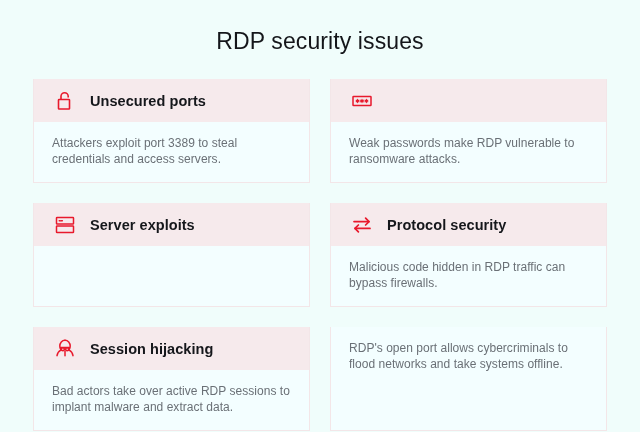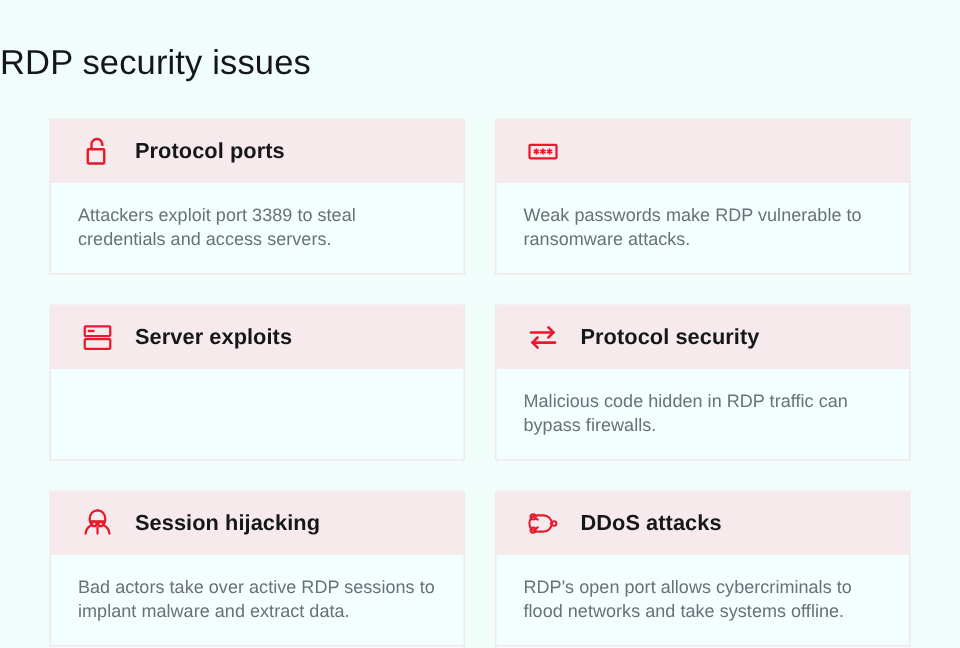--- a/index.html
+++ b/index.html
@@ -21,20 +21,21 @@
     height: 432px;
     position: relative;
     background: #f0fdfb;
   }
 
   .page-title {
     position: absolute;
     top: 26px;
     left: 0;
     width: 640px;
+    text-align: center;
     font-size: 23px;
     font-weight: 400;
     letter-spacing: 0.1px;
     color: #14161a;
     line-height: 30px;
   }
 
   .grid {
     position: absolute;
     top: 79px;
@@ -106,21 +107,21 @@
   <div class="grid">
 
     <div class="card">
       <div class="card-header">
         <span class="card-icon">
           <svg width="24" height="24" viewBox="0 0 24 24" fill="none" stroke="#e8192c" stroke-width="1.6">
             <rect x="5.5" y="10.5" width="11" height="9.5" rx="0.6"></rect>
             <path d="M8 10.5 V7.3 a3.6 3.6 0 0 1 7.2 0 V8.4"></path>
           </svg>
         </span>
-        <span class="card-title">Protocol ports</span>
+        <span class="card-title">Unsecured ports</span>
       </div>
       <div class="card-body">
         <div class="card-desc">Attackers exploit port 3389 to steal credentials and access servers.</div>
       </div>
     </div>
 
     <div class="card">
       <div class="card-header">
         <span class="card-icon">
           <svg width="24" height="24" viewBox="0 0 24 24" fill="none" stroke="#e8192c" stroke-width="1.5">
@@ -184,31 +185,19 @@
           </svg>
         </span>
         <span class="card-title">Session hijacking</span>
       </div>
       <div class="card-body">
         <div class="card-desc">Bad actors take over active RDP sessions to implant malware and extract data.</div>
       </div>
     </div>
 
     <div class="card">
-      <div class="card-header">
-        <span class="card-icon">
-          <svg width="24" height="24" viewBox="0 0 24 24" fill="none" stroke="#e8192c" stroke-width="1.4" stroke-linecap="round" stroke-linejoin="round">
-            <path d="M8.3 6.6h4.1a5.4 5.4 0 0 1 0 10.8H8.3a5.4 5.4 0 0 1 0-10.8z"></path>
-            <circle cx="5.4" cy="7.6" r="1.7"></circle>
-            <circle cx="5.4" cy="16.4" r="1.7"></circle>
-            <circle cx="19.4" cy="12" r="1.5"></circle>
-            <path d="M6.9 8.4l1.6 1M6.9 15.6l1.6-1M17.9 12h-0.7"></path>
-          </svg>
-        </span>
-        <span class="card-title">DDoS attacks</span>
-      </div>
       <div class="card-body">
         <div class="card-desc">RDP's open port allows cybercriminals to flood networks and take systems offline.</div>
       </div>
     </div>
 
   </div>
 </div>
 
 </body></html>

